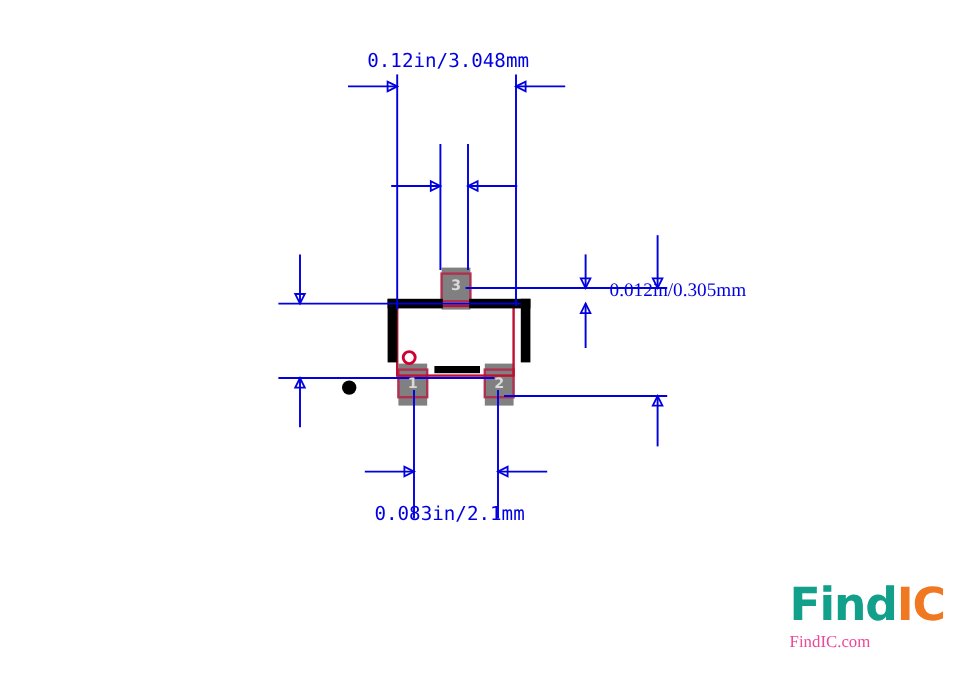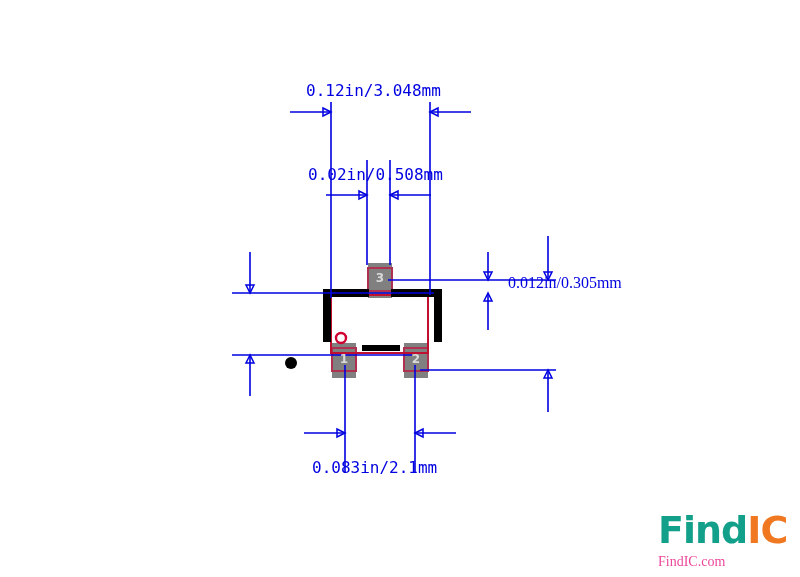--- a/index.html
+++ b/index.html
@@ -13,21 +13,20 @@
     position: relative;
     overflow: hidden;
     font-family: "DejaVu Sans Mono", "Liberation Mono", monospace;
   }
   #stage {
     position: absolute;
     left: 0;
     top: 0;
     width: 800px;
     height: 466px;
-    margin-top: 40px;
   }
   svg#drawing {
     position: absolute;
     left: 0;
     top: 0;
     width: 800px;
     height: 577px;
     display: block;
   }
   .dim-label {
@@ -35,21 +34,21 @@
     color: #0000e0;
     font-family: "DejaVu Sans Mono", "Liberation Mono", monospace;
     font-size: 16px;
     letter-spacing: 0px;
     white-space: nowrap;
     line-height: 18px;
   }
   #logo {
     position: absolute;
     left: 658px;
-    top: 470px;
+    top: 484px;
     width: 135px;
     height: 66px;
   }
   .logo-main {
     font-family: "DejaVu Sans", "Liberation Sans", sans-serif;
     font-size: 38px;
     font-weight: bold;
     line-height: 40px;
     letter-spacing: -1px;
   }
@@ -157,23 +156,20 @@
       <path d="M345,393 L337,389 L337,397 Z" fill="none" stroke="#0000e0" stroke-width="1.5"></path>
       <path d="M415,393 L423,389 L423,397 Z" fill="none" stroke="#0000e0" stroke-width="1.5"></path>
     </g>
 
   </svg>
 
   <div class="dim-label" style="left:306px; top:42px;">
     <span>0.12in</span><span>/</span><span>3.048mm</span>
   </div>
 
-  <div class="dim-label" style="left:308px; top:126px;">
-    <span>0.02in</span><span>/</span><span>0.508mm</span>
-  </div>
 
   <div class="dim-label" style="left:508px; top:234px;font-family:Liberation Serif, serif;">
     <span>0.012in</span><span>/</span><span>0.305mm</span>
   </div>
 
 
 
   <div class="dim-label" style="left:312px; top:419px;text-align:center;">
     <span>0.083in</span><span>/</span><span>2.1mm</span>
   </div>

